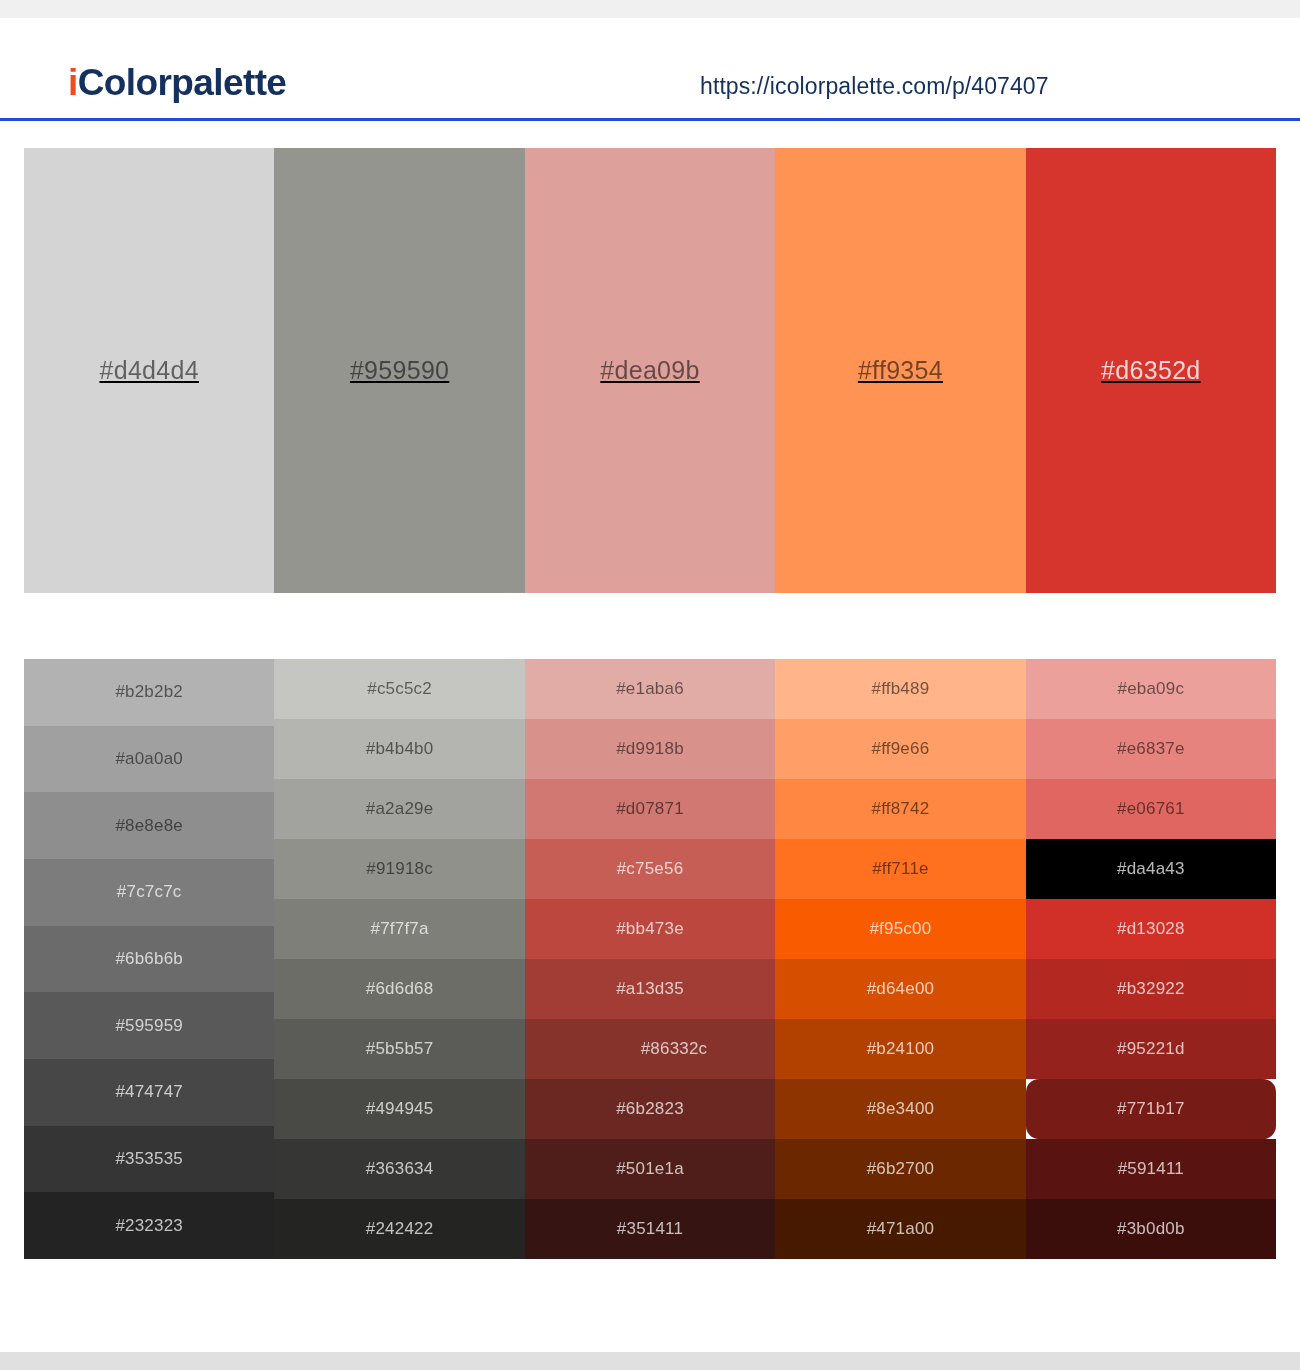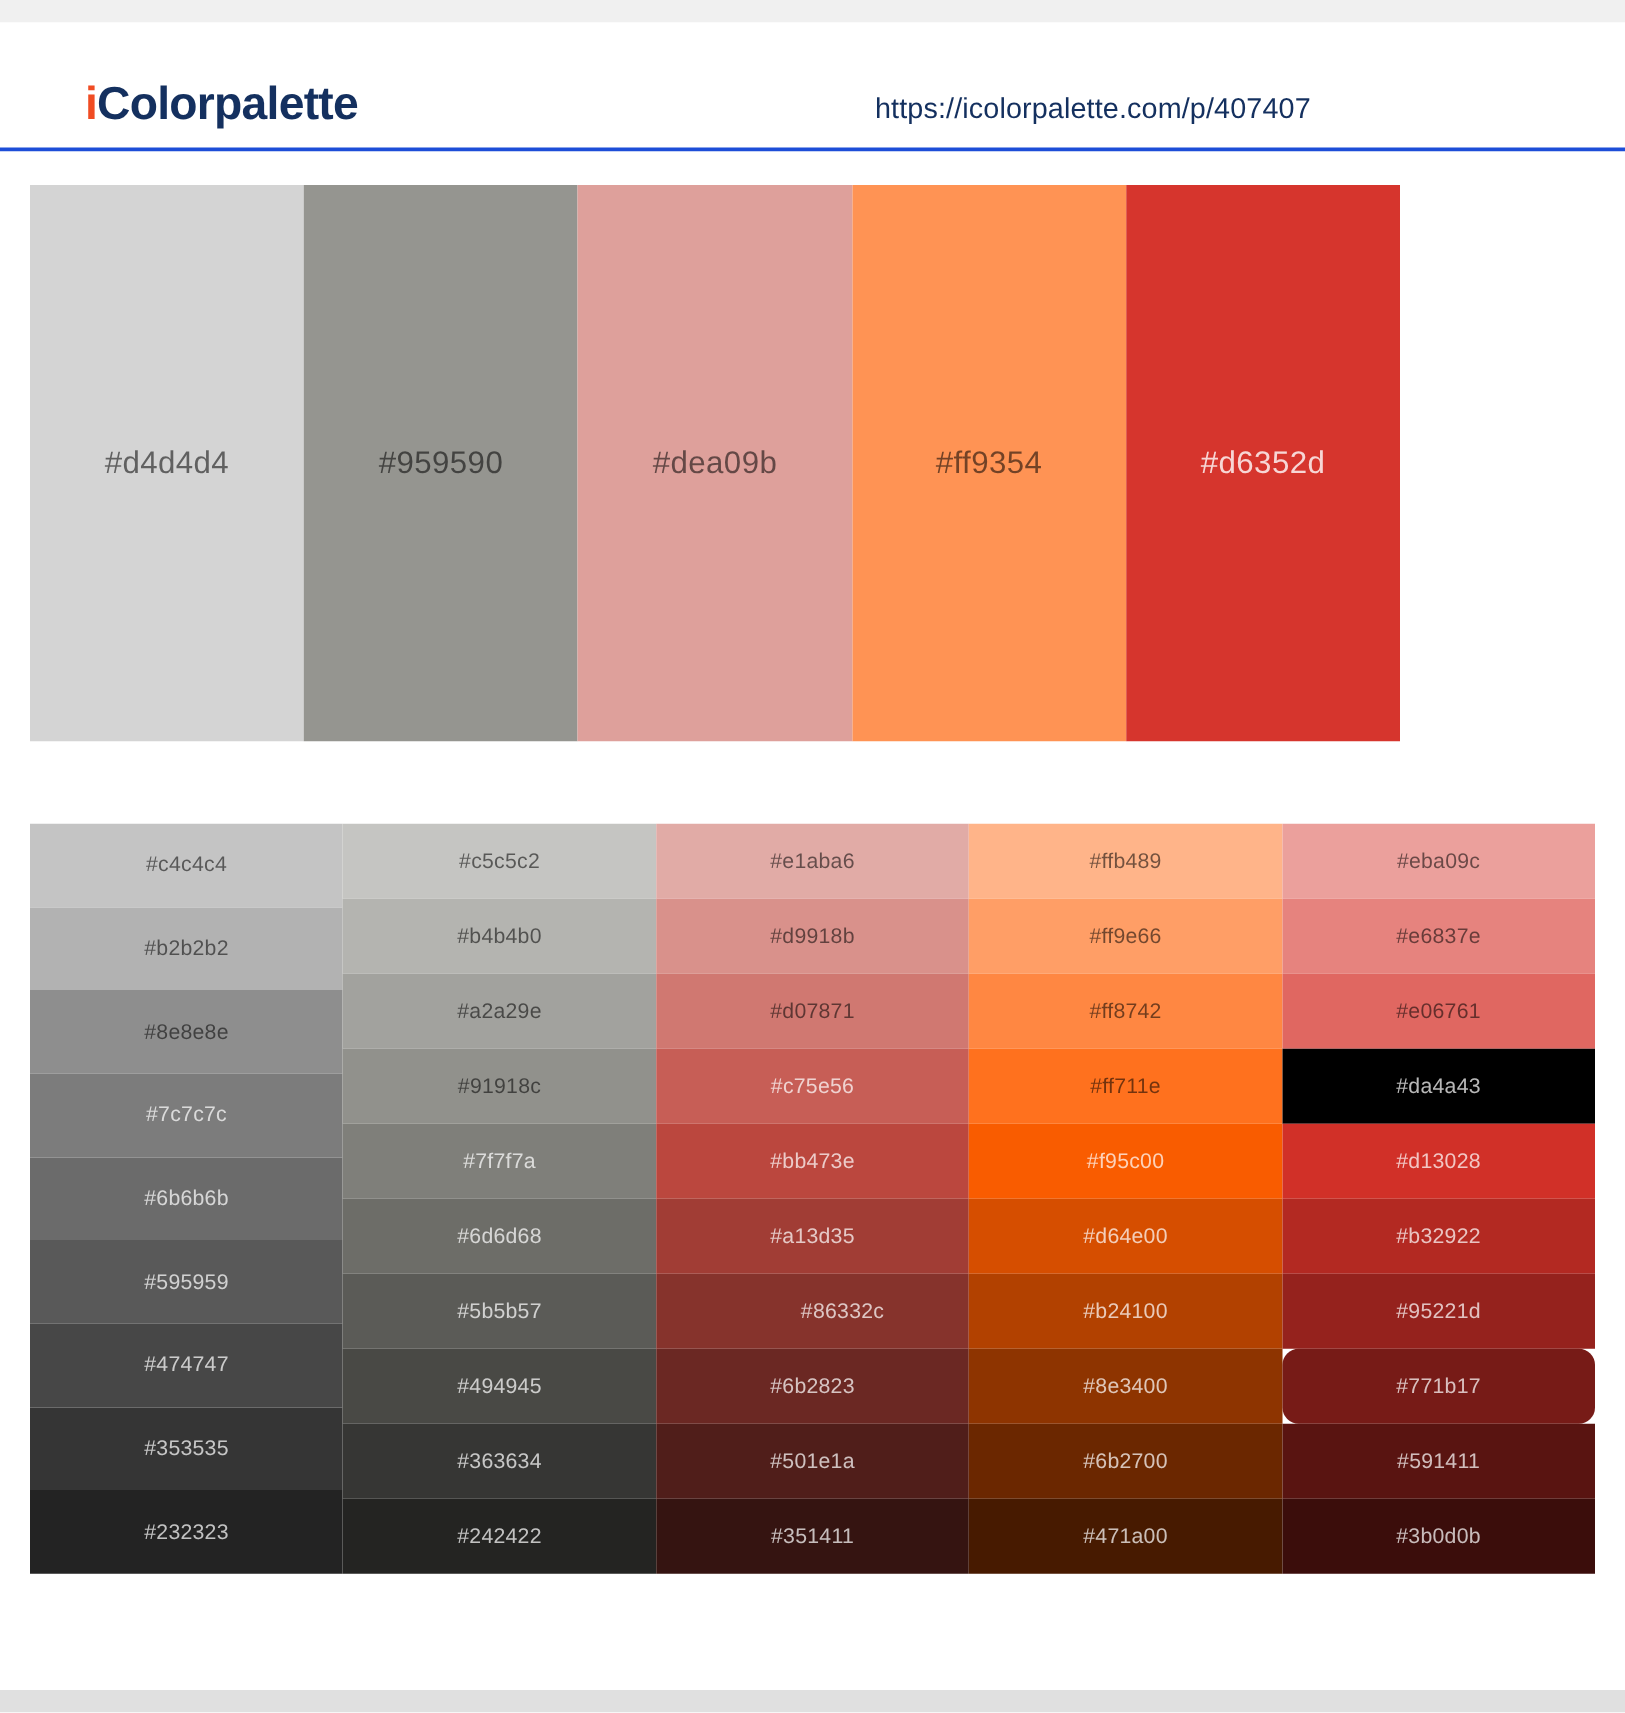--- a/index.html
+++ b/index.html
@@ -54,22 +54,23 @@
     font-size: 23px;
     color: #14305f;
     white-space: nowrap;
     letter-spacing: 0.1px;
   }
 
   
   .palette {
     position: absolute;
     left: 24px; top: 148px;
-    width: 1096px; height: 445px;
-    display: flex;
+    width: 1252px; height: 445px;
+    display: flex;
+    text-decoration: underline;
   }
   .swatch {
     flex: 1 1 0;
     position: relative;
     display: flex;
     align-items: center;
     justify-content: center;
   }
   .swatch-label {
     font-size: 25px;
@@ -140,26 +141,26 @@
       <div class="swatch" style="background: rgb(255, 147, 84);">
         <span class="swatch-label dark">#ff9354</span>
       </div>
       <div class="swatch" style="background: rgb(214, 53, 45);">
         <span class="swatch-label light">#d6352d</span>
       </div>
     </div>
 
   <div class="shades">
       <div class="shade-col">
-        <div class="shade-cell" style="background: rgb(196, 196, 196);">
-          <span class="shade-label dark">#c4c4c4</span>
-        </div>
         <div class="shade-cell" style="background: rgb(178, 178, 178);">
           <span class="shade-label dark">#b2b2b2</span>
         </div>
+        <div class="shade-cell" style="background: rgb(160, 160, 160);">
+          <span class="shade-label dark">#a0a0a0</span>
+        </div>
         <div class="shade-cell" style="background: rgb(142, 142, 142);">
           <span class="shade-label dark">#8e8e8e</span>
         </div>
         <div class="shade-cell" style="background: rgb(124, 124, 124);">
           <span class="shade-label light">#7c7c7c</span>
         </div>
         <div class="shade-cell" style="background: rgb(107, 107, 107);">
           <span class="shade-label light">#6b6b6b</span>
         </div>
         <div class="shade-cell" style="background: rgb(89, 89, 89);">

